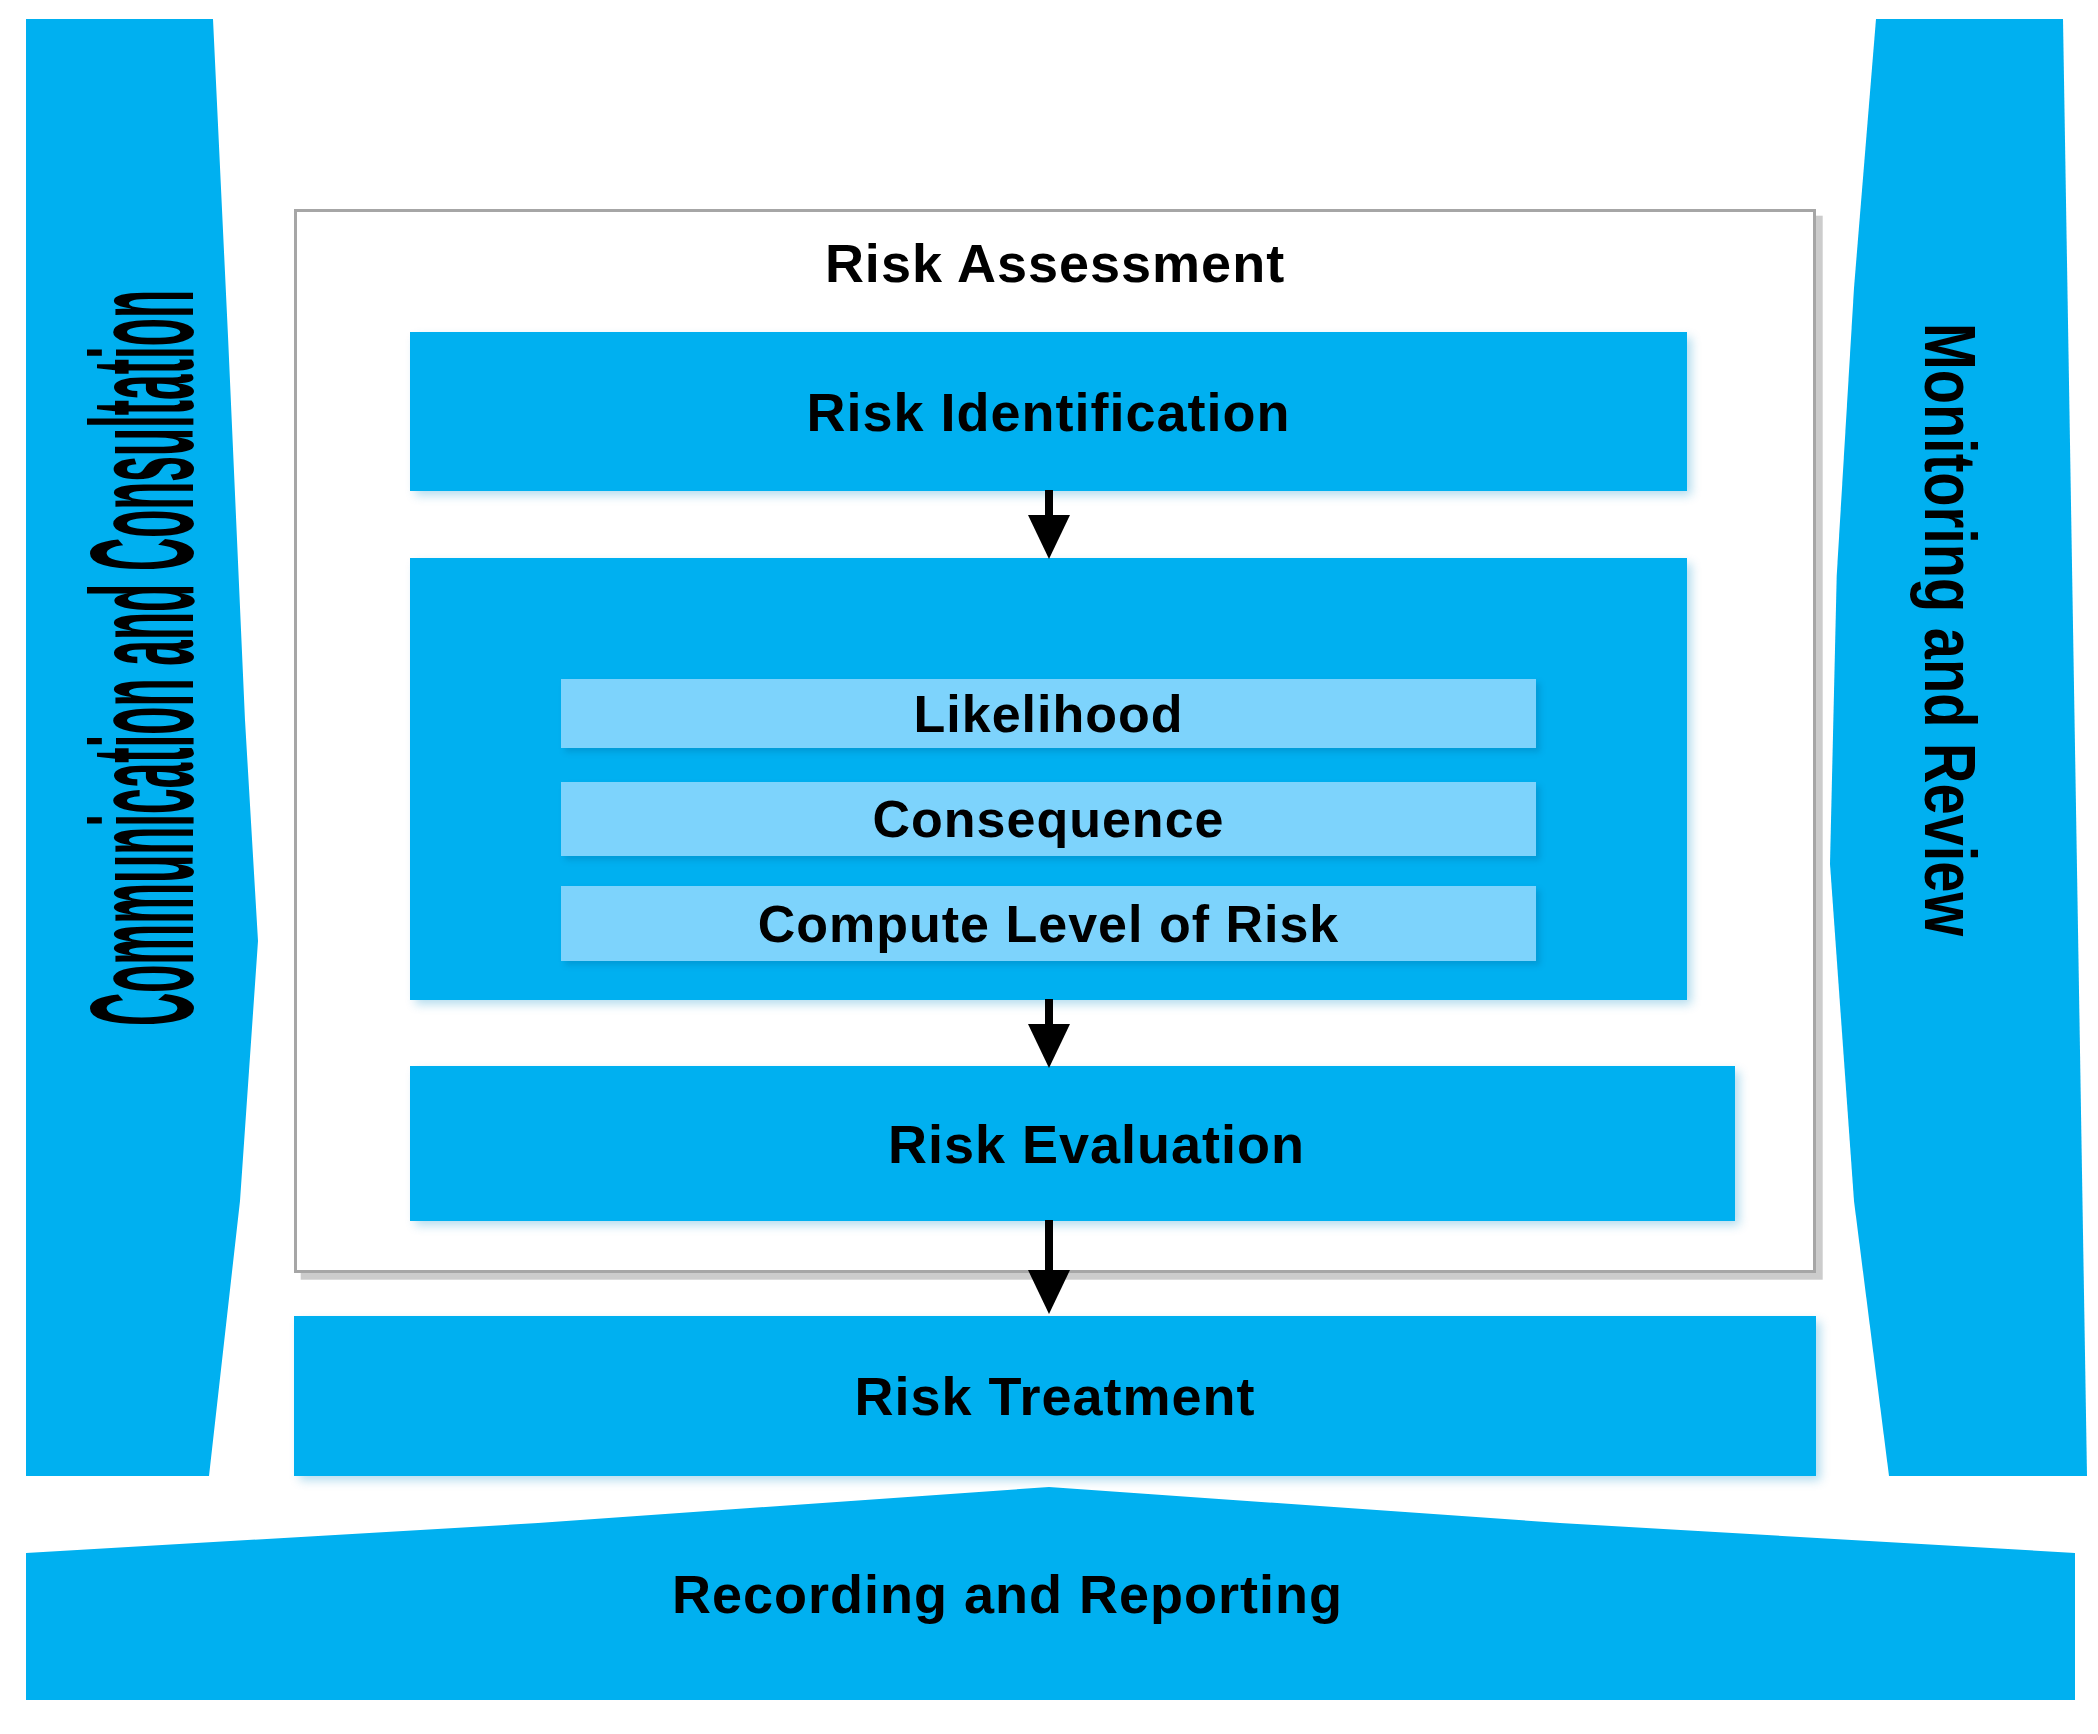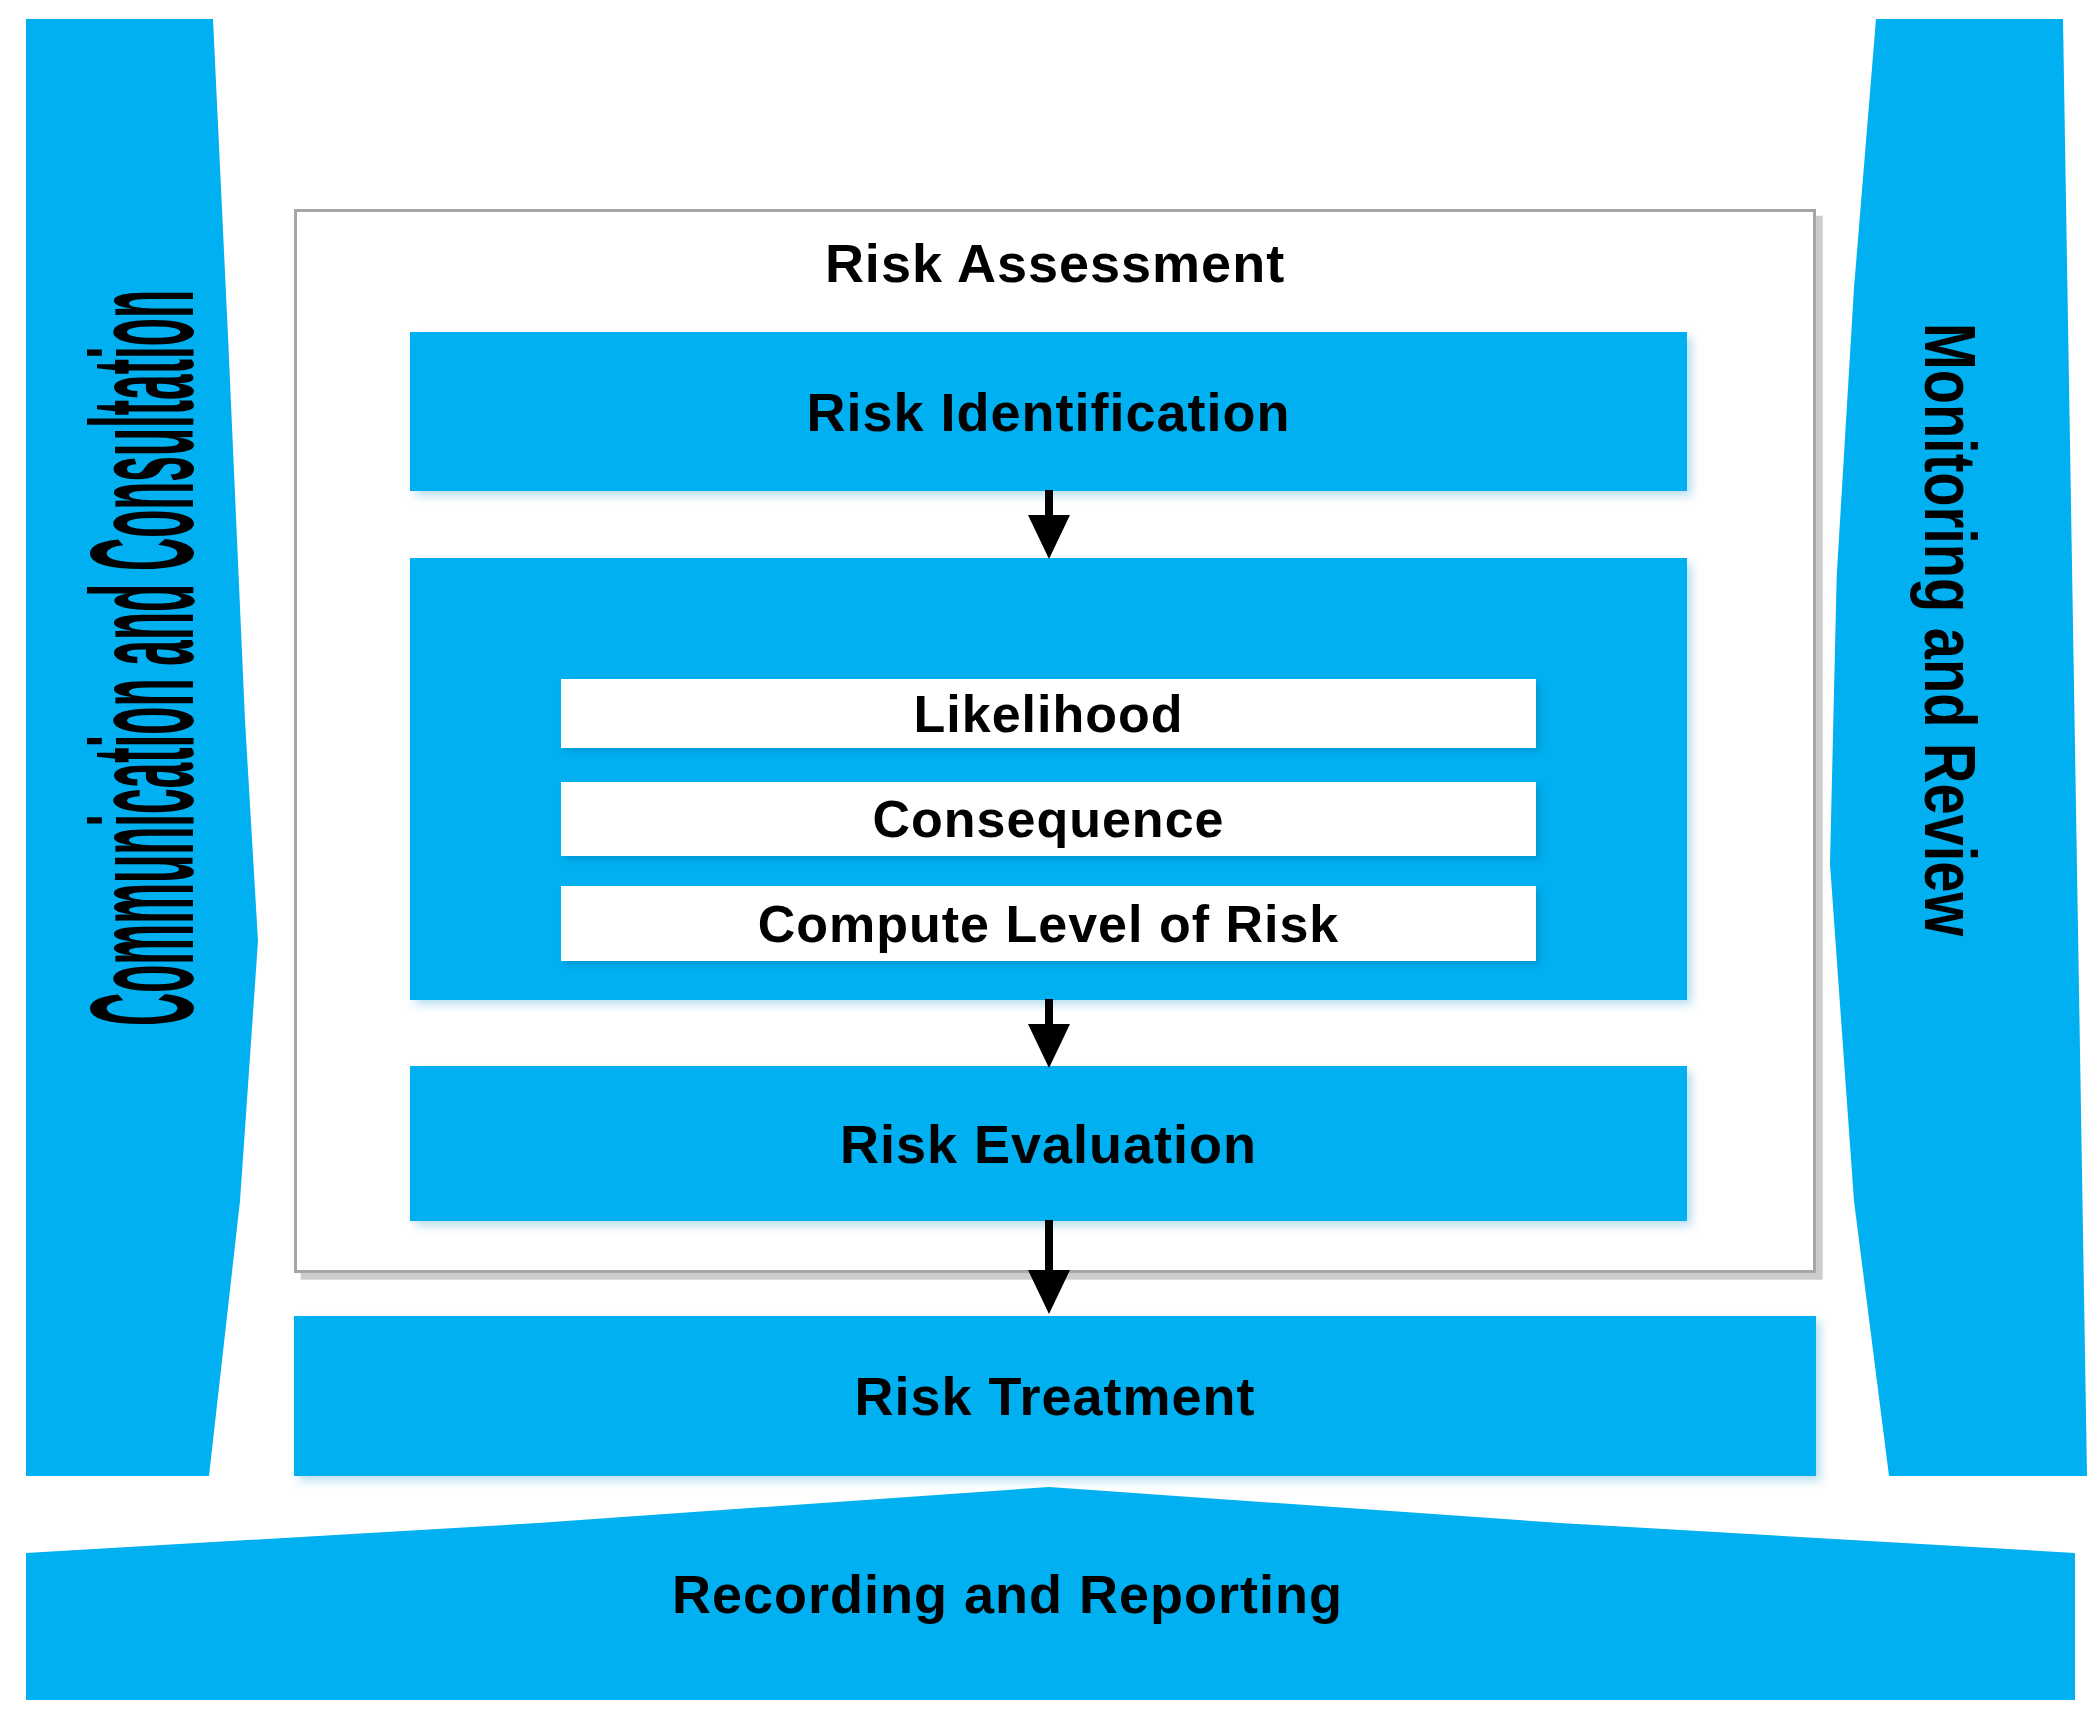--- a/index.html
+++ b/index.html
@@ -71,27 +71,27 @@
     border: 3.8px solid #a6a6a6;
     box-sizing: border-box;
     box-shadow: 6.7px 6.7px 0 #cccccc;
   }
   #assessment-title { left: 0; top: 0; width: 100%; height: 102px; }
   #identification-bar { left: 113px; top: 120px; width: 1277px; height: 159px; }
   #analysis-bar { left: 113px; top: 346px; width: 1277px; height: 442px; }
   #analysis-title { left: 0; top: 7.7px; width: 100%; height: 81px; }
   .white-box {
     left: 151px; width: 975px;
-    background: #ffffff;
+    background: #7dd3fc;
     box-shadow: 3.8px 3.8px 5.8px rgba(0, 90, 140, 0.25);
   }
   #likelihood-box { top: 121px; height: 69px; }
   #consequence-box { top: 224px; height: 74px; }
   #compute-box { top: 328px; height: 75px; }
-  #evaluation-bar { left: 113px; top: 854px; width: 1277px; height: 155px; }
+  #evaluation-bar { left: 113px; top: 854px; width: 1277px; height: 155px; padding-left: 48px; }
   
   #treatment-bar { left: 294px; top: 1316px; width: 1522px; height: 160px; }
   
   #recording-bar {
     left: 26px; top: 1487px; width: 2049px; height: 213px;
     clip-path: polygon(0 66px, 512px 36px, 1023px 0, 1534px 36px,
                        2049px 66px, 2049px 213px, 0 213px);
     box-shadow: none;
     padding-right: 86px;
     box-sizing: border-box;

